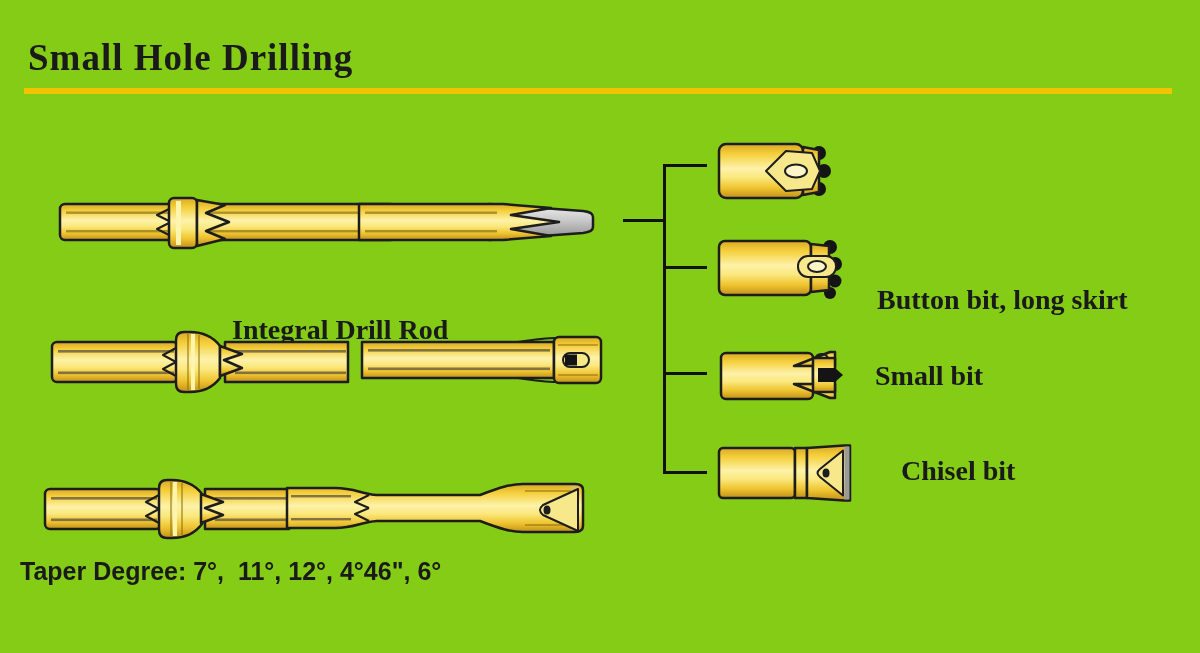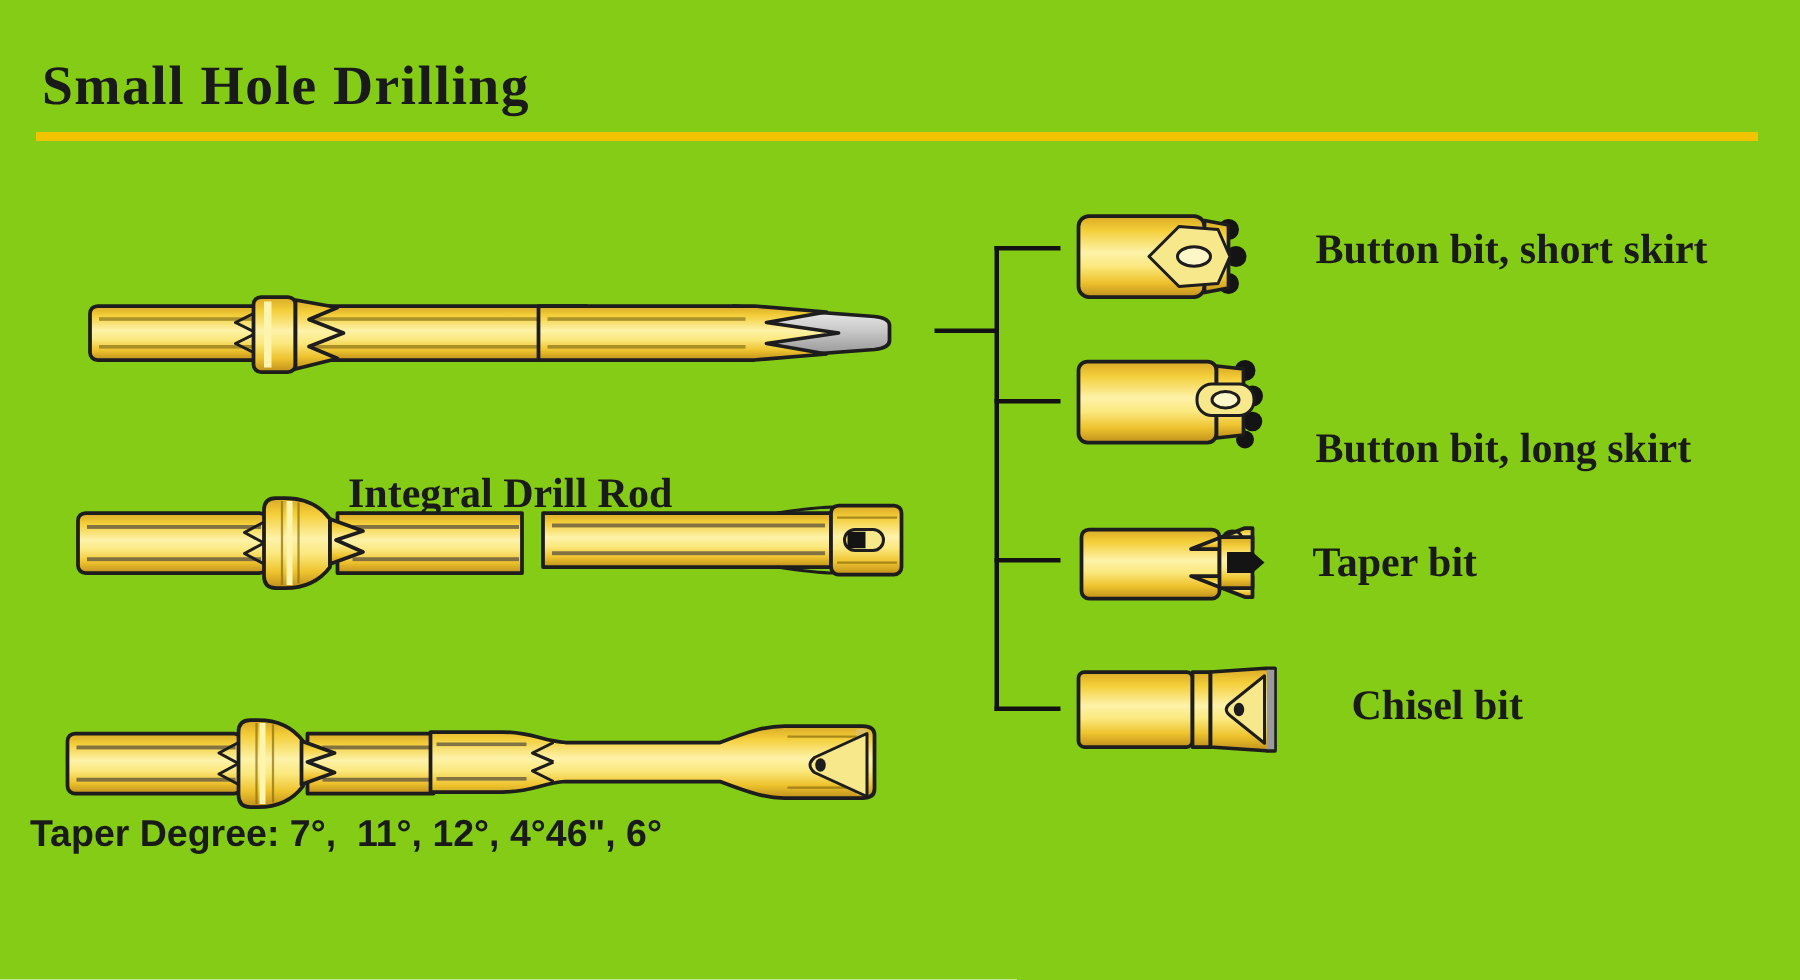--- a/index.html
+++ b/index.html
@@ -129,21 +129,20 @@
 
   <svg class="abs" style="left:716px;top:140px;" width="124" height="62" viewBox="0 0 124 62">
     <circle class="btn" cx="103" cy="13" r="7"></circle>
     <circle class="btn" cx="108" cy="31" r="7"></circle>
     <circle class="btn" cx="103" cy="49" r="7"></circle>
     <rect class="g" x="3" y="4" width="84" height="54" rx="7"></rect>
     <path class="g" d="M87,7 L103,10 L103,52 L87,55 Z"></path>
     <path class="plate" d="M50,31 L70,11 L96,13 L104,31 L96,49 L70,51 Z"></path>
     <ellipse class="oval" cx="80" cy="31" rx="11" ry="6.5"></ellipse>
   </svg>
-  <div class="abs bit-label" style="left:877px;top:153px;">Button bit, short skirt</div>
 
   <svg class="abs" style="left:716px;top:236px;" width="128" height="64" viewBox="0 0 128 64">
     <circle class="btn" cx="114" cy="11" r="7"></circle>
     <circle class="btn" cx="119" cy="28" r="7"></circle>
     <circle class="btn" cx="119" cy="45" r="6.5"></circle>
     <circle class="btn" cx="114" cy="57" r="6"></circle>
     <rect class="g" x="3" y="5" width="92" height="54" rx="6"></rect>
     <path class="g" d="M95,8 L113,10 L113,54 L95,56 Z"></path>
     <rect class="plate" x="82" y="20" width="38" height="21" rx="10"></rect>
     <ellipse class="oval" cx="101" cy="30.5" rx="9" ry="5.5"></ellipse>
@@ -151,27 +150,27 @@
   <div class="abs bit-label" style="left:877px;top:258px;margin-top:28px;">Button bit, long skirt</div>
 
   <svg class="abs" style="left:718px;top:346px;" width="130" height="58" viewBox="0 0 130 58">
     <rect class="g" x="3" y="7" width="92" height="46" rx="5"></rect>
     <path class="g" d="M76,20 L112,6 L117,6 L117,20 Z"></path>
     <path class="g" d="M76,38 L112,52 L117,52 L117,38 Z"></path>
     <rect class="g" x="95" y="12" width="22" height="34"></rect>
     <path class="chev" d="M97,13 a7,7 0 0 1 13,-1"></path>
     <path class="btn" d="M100,22 L117,22 L125,29 L117,36 L100,36 Z"></path>
   </svg>
-  <div class="abs bit-label" style="left:875px;top:362px;">Taper bit</div>
+  <div class="abs bit-label" style="left:875px;top:362px;">Small bit</div>
 
   <svg class="abs" style="left:716px;top:444px;" width="140" height="58" viewBox="0 0 140 58">
     <rect class="g" x="3" y="4" width="76" height="50" rx="4"></rect>
     <rect class="g" x="79" y="4" width="12" height="50"></rect>
     <path class="g" d="M91,4 L128,1.5 L134,1.5 L134,56.5 L128,56.5 L91,54 Z"></path>
     <rect x="128.5" y="2.5" width="5" height="53" fill="#9a9a9a"></rect>
     <path class="plate" d="M127,6.5 L104,25 Q99,29 104,33 L127,51.5 Z"></path>
     <ellipse cx="110" cy="29" rx="3.5" ry="4.5" fill="#1d1d1d"></ellipse>
   </svg>
   <div class="abs bit-label" style="left:875px;top:457px;margin-left:26px;">Chisel bit</div>
 
-  <div class="abs footer-line" style="left:20px;top:544px;">Taper Degree: 7°,  11°, 12°, 4°46", 6°</div>
+  <div class="abs footer-line" style="left:20px;top:559px;">Taper Degree: 7°,  11°, 12°, 4°46", 6°</div>
 
 </div>
 
 </body></html>

